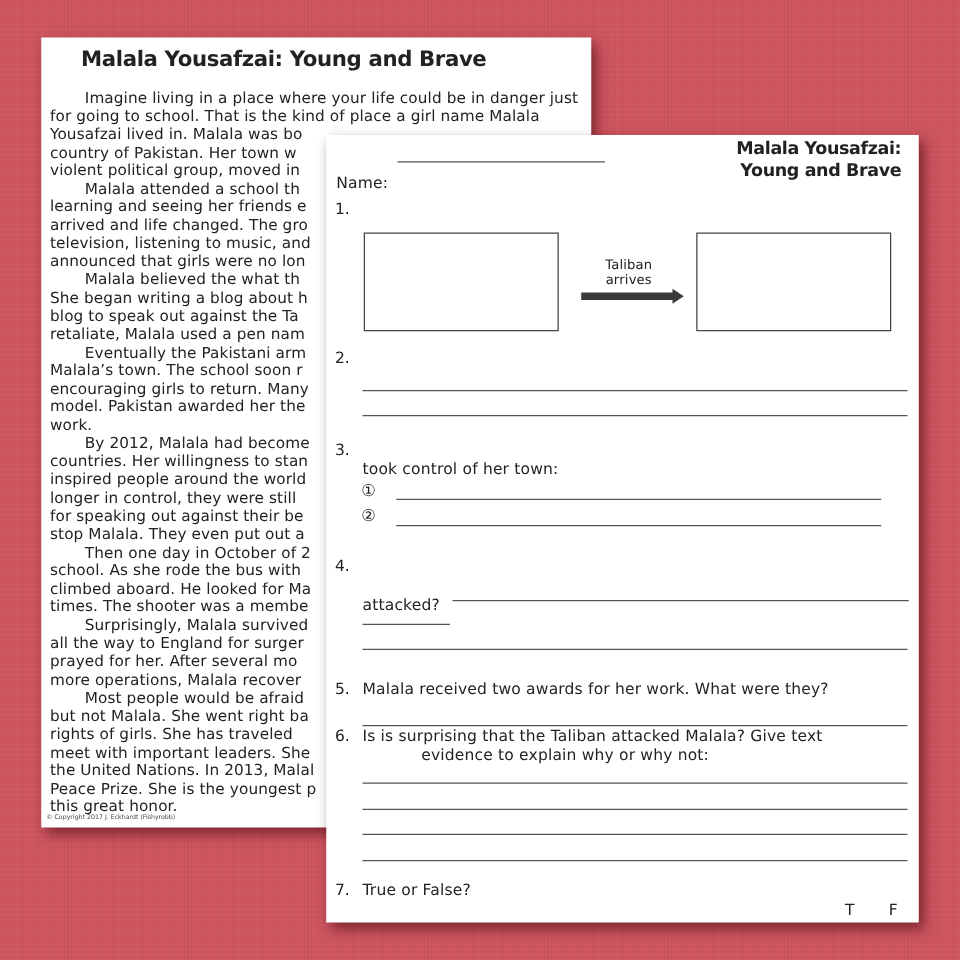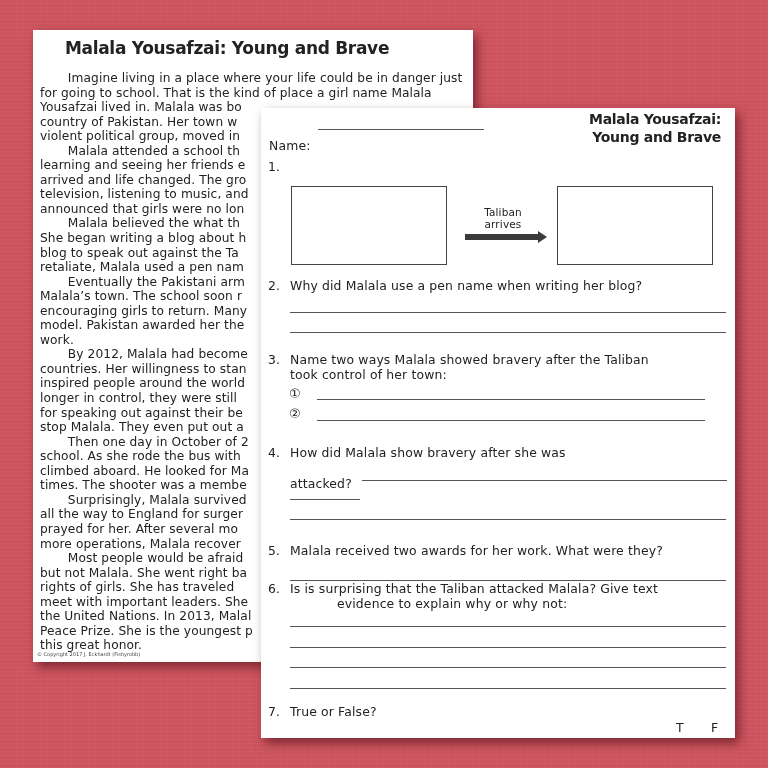--- a/index.html
+++ b/index.html
@@ -60,34 +60,31 @@
   <div class="box" style="left:30px; top:78px; width:154px; height:77px;"></div>
   <div class="fp" style="left:218px; top:98px; font-size:10.5px; text-align:center; width:48px; line-height:12px;">
     <div>Taliban</div>
     <div>arrives</div>
   </div>
   <div class="arrow-bar" style="left:204px; top:126px; width:74px; height:6px;"></div>
   <div class="arrow-head" style="left:277px; top:123px;"></div>
   <div class="box" style="left:296px; top:78px; width:154px; height:77px;"></div>
 
   <div class="qnum" style="left:7px; top:170px;">2.</div>
-  <div class="fp" style="left:29px; top:170px;">Why did Malala use a pen name when writing her blog?</div>
   <div class="line" style="left:29px; top:204px; width:436px;"></div>
   <div class="line" style="left:29px; top:224px; width:436px;"></div>
 
   <div class="qnum" style="left:7px; top:244px;">3.</div>
-  <div class="fp" style="left:29px; top:244px;">Name two ways Malala showed bravery after the Taliban</div>
   <div class="fp" style="left:29px; top:259px;">took control of her town:</div>
   <div class="circ" style="left:28px; top:278px;">①</div>
   <div class="line" style="left:56px; top:291px; width:388px;"></div>
   <div class="circ" style="left:28px; top:298px;">②</div>
   <div class="line" style="left:56px; top:312px; width:388px;"></div>
 
   <div class="qnum" style="left:7px; top:337px;">4.</div>
-  <div class="fp" style="left:29px; top:337px;">How did Malala show bravery after she was</div>
   <div class="fp" style="left:29px; top:368px;">attacked?</div>
   <div class="line" style="left:101px; top:372px; width:365px;"></div>
   <div class="line" style="left:29px; top:391px; width:70px;"></div>
   <div class="line" style="left:29px; top:411px; width:436px;"></div>
 
   <div class="qnum" style="left:7px; top:435px;">5.</div>
   <div class="fp" style="left:29px; top:435px;">Malala received two awards for her work. What were they?</div>
   <div class="line" style="left:29px; top:472px; width:436px;"></div>
 
   <div class="qnum" style="left:7px; top:473px;">6.</div>

